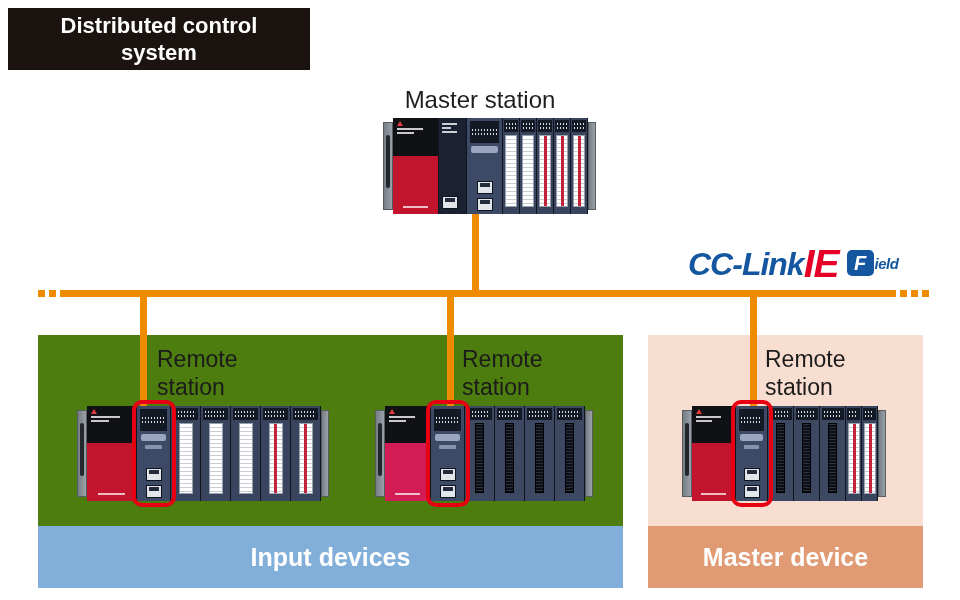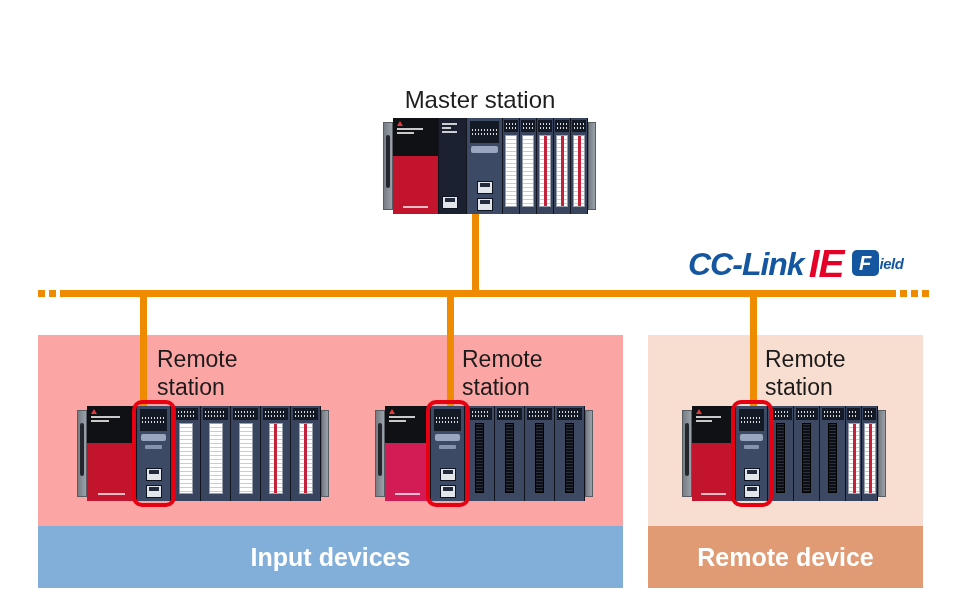--- a/index.html
+++ b/index.html
@@ -21,30 +21,30 @@
   .net-dash{position:absolute;top:290px;width:7px;height:7px;background:#EF8B00;z-index:1;}
   .drop{position:absolute;width:7px;background:#EF8B00;z-index:1;}
   .drop-master{left:472px;top:213px;height:78px;}
   .drop-1{left:140px;top:293px;height:116px;}
   .drop-2{left:447px;top:293px;height:116px;}
   .drop-3{left:750px;top:293px;height:116px;}
 
   
   .cclink-logo{position:absolute;left:688px;top:243px;height:42px;display:flex;align-items:center;z-index:4;}
   .logo-cclink{font-size:32px;font-weight:bold;font-style:italic;color:#1456A0;letter-spacing:-1px;line-height:1;}
-  .logo-ie{font-size:39px;font-weight:bold;font-style:italic;color:#E60027;letter-spacing:-1px;line-height:.92;margin-left:5px;}
+  .logo-ie{font-size:39px;font-weight:bold;font-style:italic;color:#E60027;letter-spacing:-1px;line-height:.92;}
   .logo-badge{width:27px;height:26px;background:#1456A0;border-radius:5px;color:#fff;font-weight:bold;
               font-style:italic;font-size:20px;display:flex;align-items:center;justify-content:center;
               margin:0 1px 2px 8px;}
   .logo-ield{font-size:15px;font-weight:bold;font-style:italic;color:#1456A0;letter-spacing:-.5px;
              line-height:1;margin-bottom:2px;}
 
   
   .zone{position:absolute;top:335px;height:253px;z-index:0;}
-  .zone-input{left:38px;width:585px;background:#fca5a5;}
+  .zone-input{left:38px;width:585px;background:#4d7c0f;}
   .zone-output{left:648px;width:275px;background:#F8DED1;}
   .zone-bar{position:absolute;left:0;right:0;bottom:0;height:62px;display:flex;align-items:center;
             justify-content:center;color:#fff;font-weight:bold;font-size:25px;}
   .bar-input{background:#82AFD9;}
   .bar-output{background:#E09A74;}
 
   
   .device{position:absolute;display:flex;align-items:stretch;z-index:3;}
   .ep{margin:4px 0;box-sizing:border-box;position:relative;background:linear-gradient(90deg,#767d85,#9aa1a9);
       border:1px solid #585d63;}
@@ -92,20 +92,24 @@
   .conn{background:#3D4963;display:flex;flex-direction:column;align-items:center;padding:2px 0;}
   .slotv{width:9px;flex:1;margin:3px 0 6px;border:1px solid #000;box-sizing:border-box;
          background-color:#0C0F16;
          background-image:repeating-linear-gradient(180deg,#2a2f3a 0 1px,transparent 1px 3px);}
 </style>
 </head>
 <body>
 
 <div id="canvas">
 
+  <div class="title-box">
+    <span>Distributed control</span>
+    <span>system</span>
+  </div>
 
   <div class="master-label">Master station</div>
 
   <div class="net-line"></div>
   <div class="net-dash" style="left:38px"></div>
   <div class="net-dash" style="left:49px"></div>
   <div class="net-dash" style="left:60px"></div>
   <div class="net-dash" style="left:900px"></div>
   <div class="net-dash" style="left:911px"></div>
   <div class="net-dash" style="left:922px"></div>
@@ -123,21 +127,21 @@
   </div>
 
   <div class="zone zone-input">
     <div class="zone-bar bar-input">
       <span>Input devices</span>
     </div>
   </div>
 
   <div class="zone zone-output">
     <div class="zone-bar bar-output">
-      <span>Remote device</span>
+      <span>Master device</span>
     </div>
   </div>
 
   <div class="station-label" style="left:157px;top:345px">
     <div>Remote</div>
     <div>station</div>
   </div>
   <div class="station-label" style="left:462px;top:345px">
     <div>Remote</div>
     <div>station</div>

